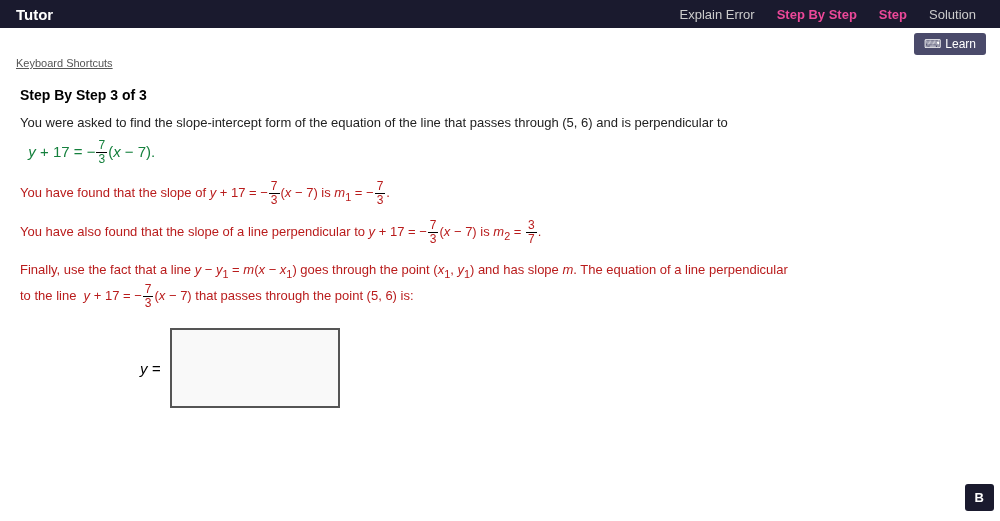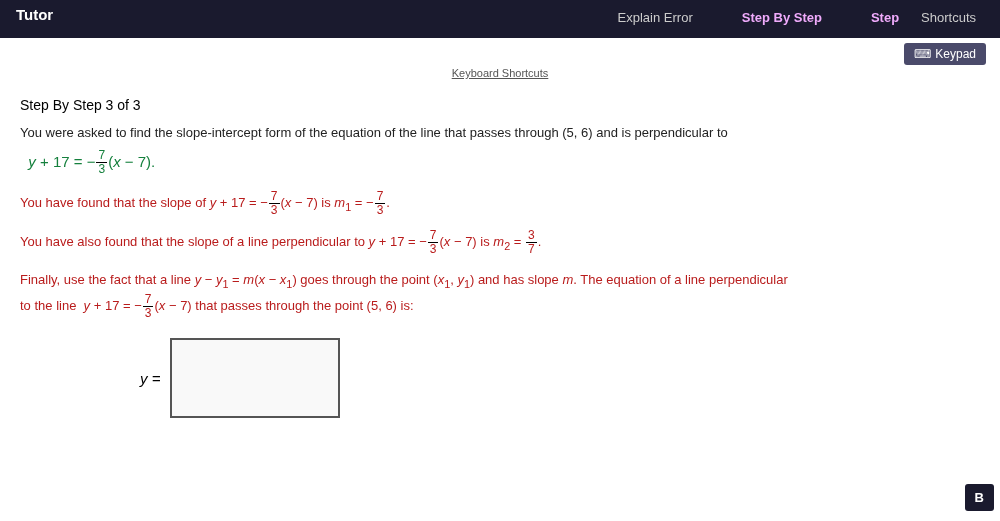--- a/index.html
+++ b/index.html
@@ -12,25 +12,25 @@
     .app-container {
       width: 1000px;
       min-height: 521px;
       background: #fff;
       display: flex;
       flex-direction: column;
     }
     
     .top-nav {
       display: flex;
-      align-items: flex-start;
+      align-items: center;
       justify-content: space-between;
       background: #1a1a2e;
       padding: 6px 16px;
-      height: 38px;
+      height: 28px;
     }
     .top-nav-left {
       color: #fff;
       font-size: 15px;
       font-weight: bold;
     }
     .top-nav-right {
       display: flex;
       align-items: center;
       gap: 6px;
@@ -38,51 +38,50 @@
     .nav-btn {
       background: none;
       border: none;
       color: #ccc;
       font-size: 13px;
       cursor: pointer;
       padding: 4px 8px;
       border-radius: 3px;
     }
     .nav-btn.active {
-      color: #f0abfc;
-      font-weight: bold;
-      margin-left: 27px;
+      color: #ec4899;
+      font-weight: bold;
     }
     .keypad-btn {
       background: #4a4a6a;
       color: #fff;
       border: none;
       padding: 4px 10px;
       font-size: 12px;
       cursor: pointer;
       border-radius: 3px;
       display: flex;
       align-items: center;
       gap: 4px;
     }
     .keyboard-shortcuts {
       font-size: 11px;
       color: #555;
-      text-align: center;
+      text-align: left;
       padding: 2px 16px 4px 16px;
       text-decoration: underline;
       cursor: pointer;
     }
     
     .main-content {
       padding: 14px 20px 20px 20px;
       flex: 1;
     }
     .step-title {
-      font-weight: normal;
+      font-weight: bold;
       font-size: 14px;
       margin-bottom: 10px;
       color: #000;
     }
     .intro-text {
       font-size: 13px;
       color: #222;
       margin-bottom: 0;
       line-height: 1.5;
     }
@@ -153,28 +152,28 @@
 <body>
 
 <div class="app-container">
 
   <div class="top-nav">
     <div class="top-nav-left">Tutor</div>
     <div class="top-nav-right">
       <button class="nav-btn">Explain Error</button>
       <button class="nav-btn active">Step By Step</button>
       <button class="nav-btn active">Step</button>
-      <button class="nav-btn">Shortcuts</button>
+      <button class="nav-btn">Solution</button>
     </div>
   </div>
 
   <div style="display:flex; justify-content:flex-end; padding:5px 14px 0 14px; background:#fff;">
     <button class="keypad-btn">
       <span>⌨</span>
-      <span>Keypad</span>
+      <span>Learn</span>
     </button>
   </div>
   <div class="keyboard-shortcuts">Keyboard Shortcuts</div>
 
   <div class="main-content">
 
     <div class="step-title">Step By Step 3 of 3</div>
 
     <div class="intro-text">
       <span>You were asked to find the slope-intercept form of the equation of the line that passes through (5, 6) and is perpendicular to</span>

